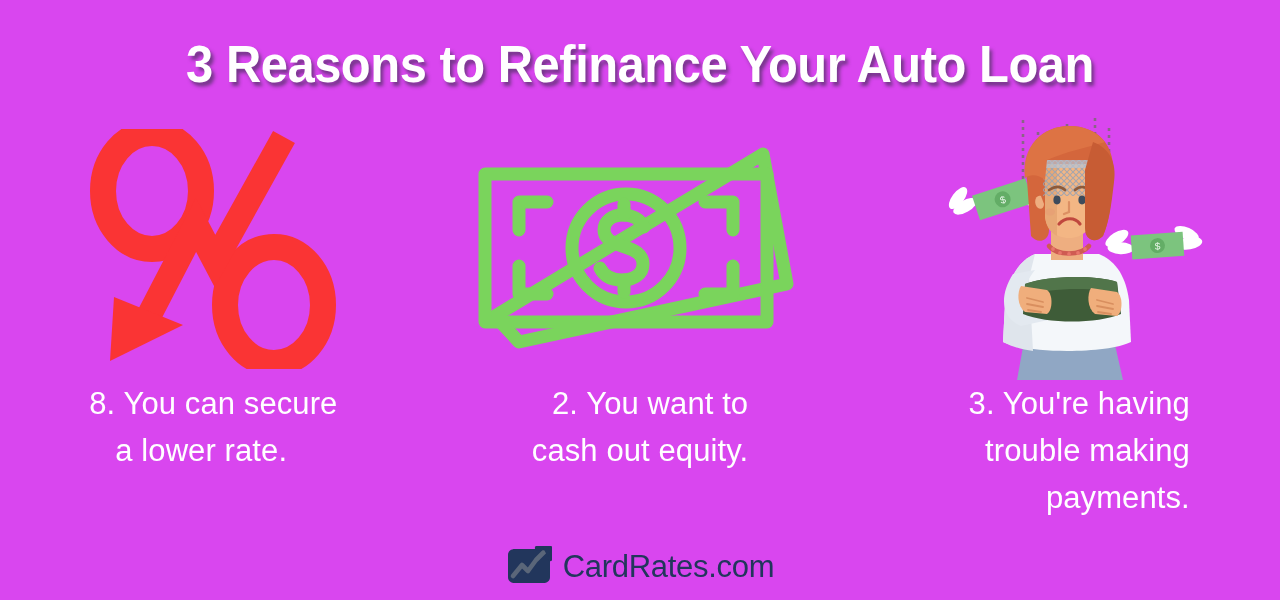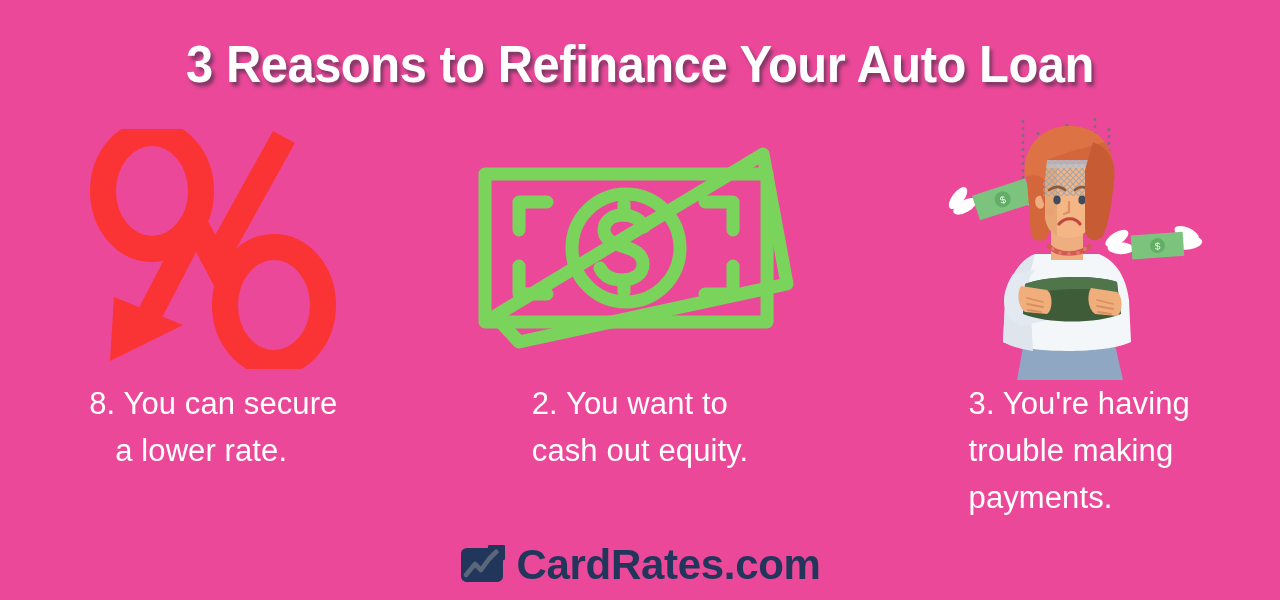--- a/index.html
+++ b/index.html
@@ -9,21 +9,21 @@
   body {
     width: 1280px;
     height: 600px;
     overflow: hidden;
     font-family: "Liberation Sans", sans-serif;
   }
   #infographic {
     position: relative;
     width: 1280px;
     height: 600px;
-    background: #ec4899;
+    background: #d946ef;
     box-sizing: border-box;
   }
 
   
   .title {
     position: absolute;
     top: 34px;
     left: 0;
     width: 1280px;
     text-align: center;
@@ -59,21 +59,21 @@
     width: 100%;
     display: flex;
     align-items: center;
     justify-content: center;
     position: relative;
   }
   .caption {
     color: #ffffff;
     font-size: 31px;
     line-height: 47px;
-    text-align: left;
+    text-align: right;
     letter-spacing: 0.1px;
     white-space: pre-line;
   }
   .caption.col1 {
     text-align: left;
     text-indent: -26px;
     padding-left: 26px;
     max-width: 300px;
   }
   .caption.col2 { max-width: 300px; }
@@ -85,22 +85,22 @@
     left: 0;
     bottom: 14px;
     width: 1280px;
     display: flex;
     align-items: center;
     justify-content: center;
     gap: 11px;
   }
   .logo-text {
     color: #22365c;
-    font-size: 42px;
-    font-weight: bold;
+    font-size: 31px;
+    font-weight: normal;
     letter-spacing: -0.3px;
     line-height: 1;
   }
   .logo-mark { display: block; }
 </style>
 </head>
 <body>
 
 <div id="infographic">
 

